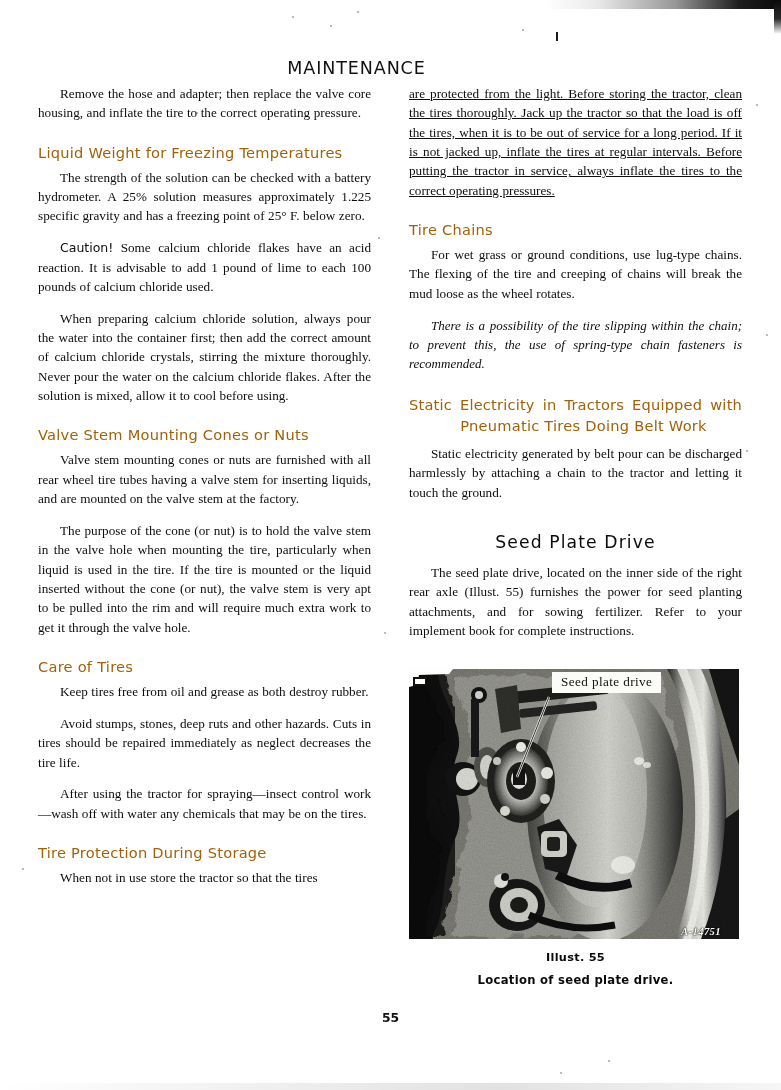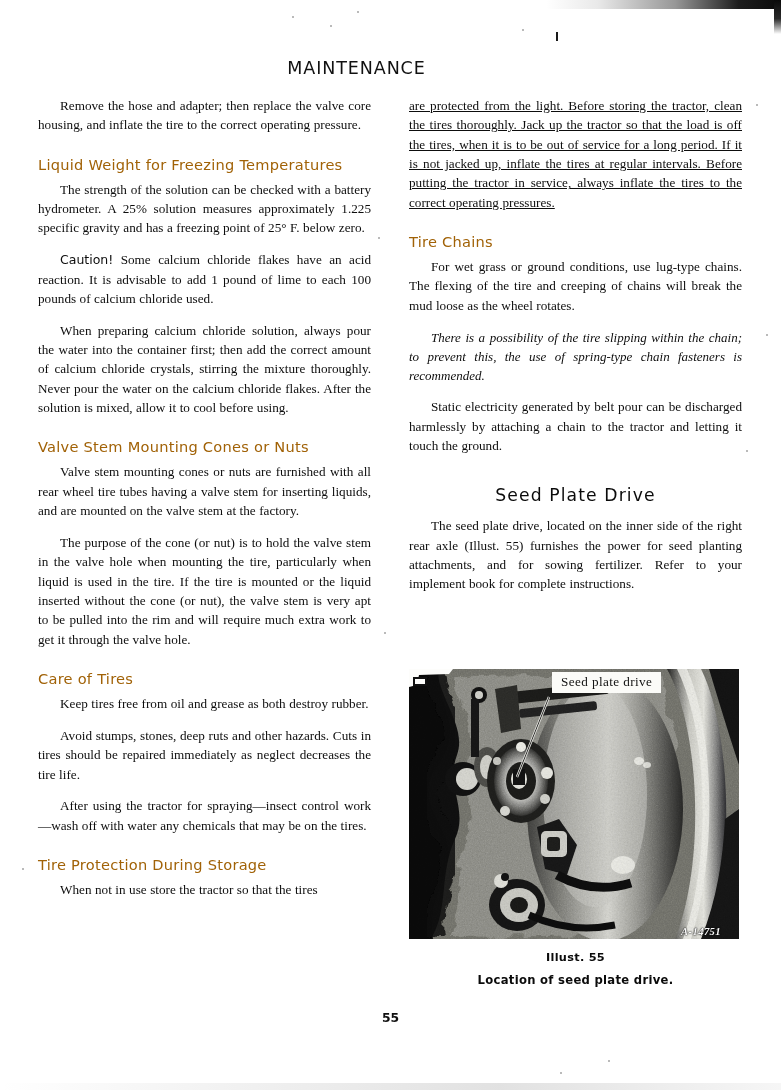--- a/index.html
+++ b/index.html
@@ -65,21 +65,21 @@
     text-align: center;
     font-family: "DejaVu Sans", "Liberation Sans", sans-serif;
     font-size: 17.5px;
     letter-spacing: 0.9px;
     color: #111;
   }
 
   
   .col {
     position: absolute;
-    top: 96px;
+    top: 84px;
     width: 333px;
   }
   .col-left  { left: 38px; }
   .col-right { left: 409px; }
 
   p.body {
     margin: 0 0 0 0;
     font-size: 13.2px;
     line-height: 19.35px;
     text-align: justify;
@@ -260,20 +260,24 @@
 
 <div class="col col-right">
 
   <p class="body noindent">are protected from the light.  Before storing the tractor, clean the tires thoroughly.  Jack up the tractor so that the load is off the tires, when it is to be out of service for a long period.  If it is not jacked up, inflate the tires at regular intervals.  Before putting the tractor in service, always inflate the tires to the correct operating pressures.</p>
 
   <h2 class="section">Tire Chains</h2>
 
   <p class="body">For wet grass or ground conditions, use lug-type chains.  The flexing of the tire and creeping of chains will break the mud loose as the wheel rotates.</p>
   <p class="body italic">There is a possibility of the tire slipping within the chain; to prevent this, the use of spring-type chain fasteners is recommended.</p>
 
+  <h2 class="section wide">
+      <span class="line1">Static Electricity in Tractors Equipped with</span>
+      <span class="line2">Pneumatic Tires Doing Belt Work</span>
+    </h2>
 
   <p class="body">Static electricity generated by belt pour can be discharged harmlessly by attaching a chain to the tractor and letting it touch the ground.</p>
 
   <h2 class="centered">Seed Plate Drive</h2>
 
   <p class="body">The seed plate drive, located on the inner side of the right rear axle (Illust. 55) furnishes the power for seed planting attachments, and for sowing fertilizer. Refer to your implement book for complete instructions.</p>
 </div>
 
 <div class="figure">
 

